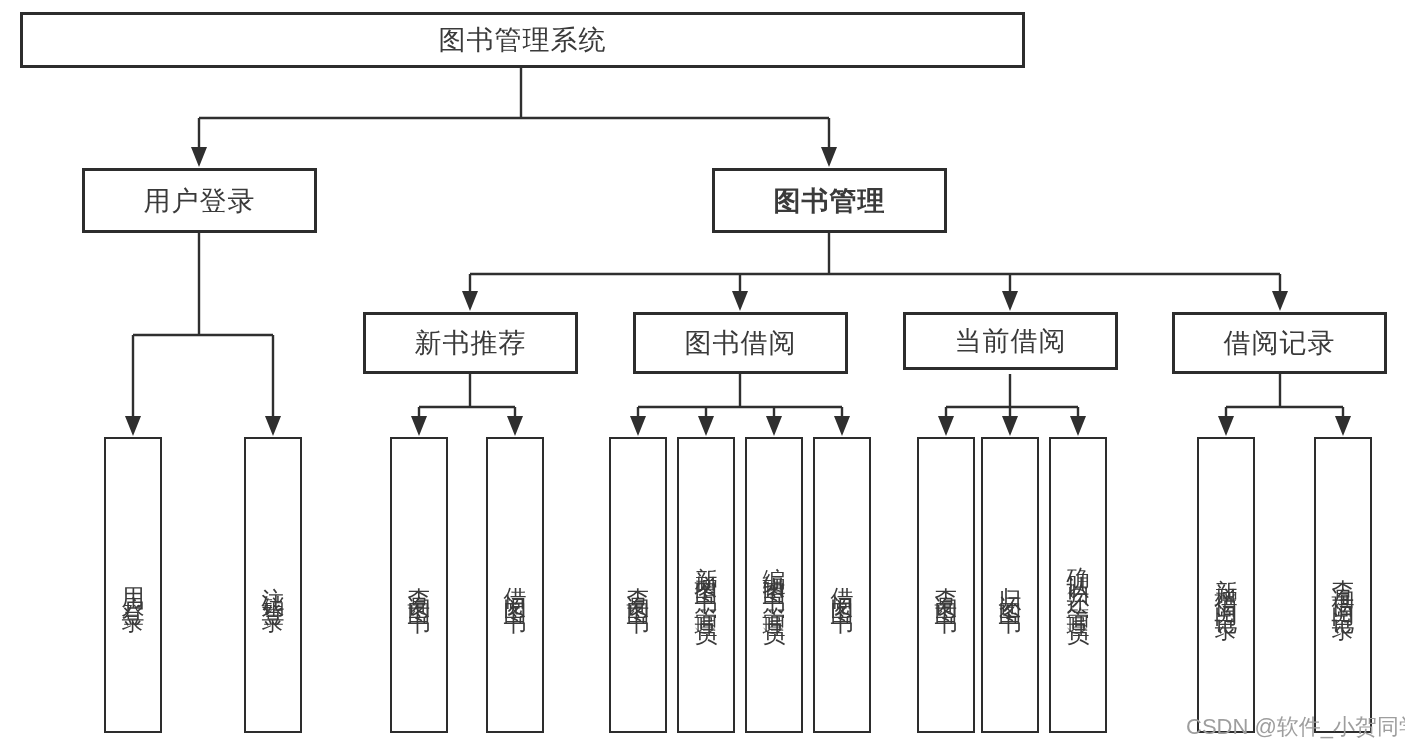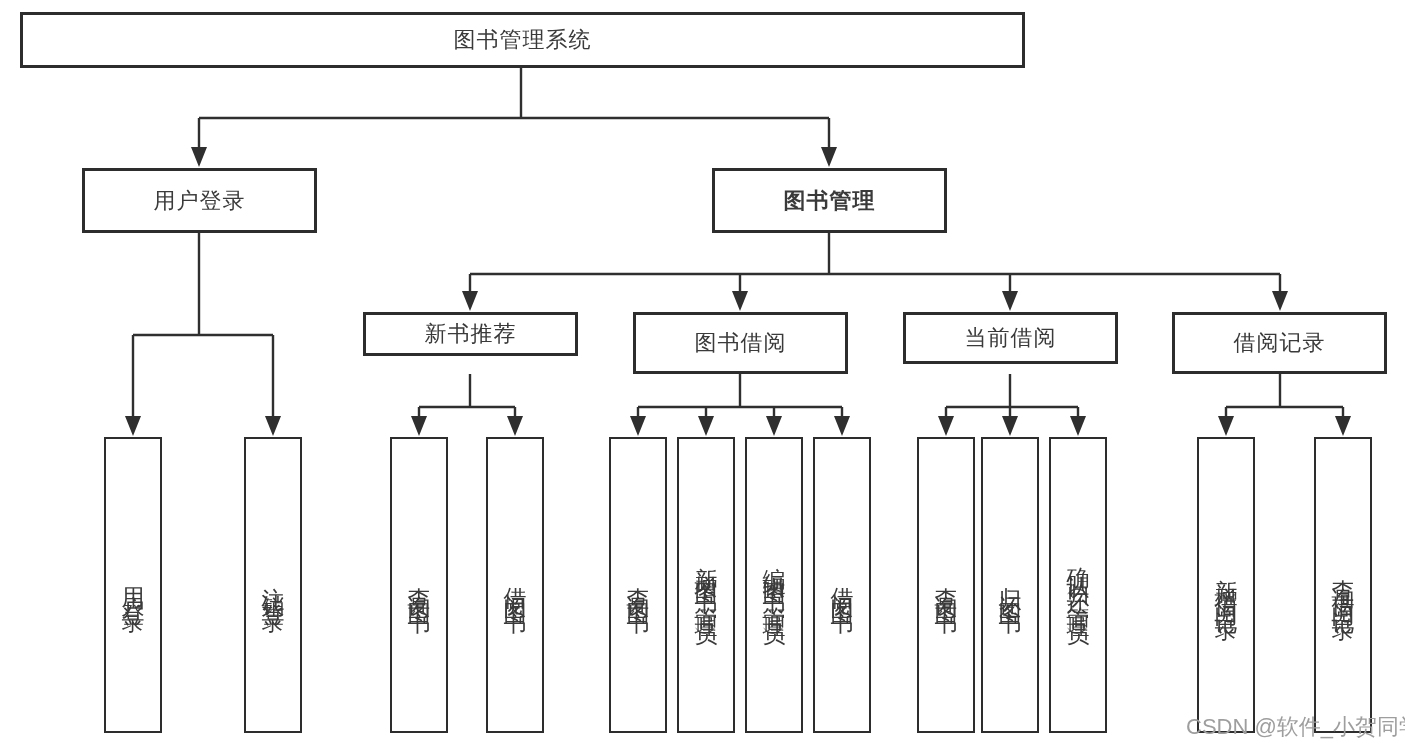--- a/index.html
+++ b/index.html
@@ -19,21 +19,21 @@
   }
   .box {
     position: absolute;
     box-sizing: border-box;
     background: #ffffff;
     border: 3px solid #2d2d2d;
     display: flex;
     align-items: center;
     justify-content: center;
     color: #3a3a3a;
-    font-size: 22px;
+    font-size: 27px;
     letter-spacing: 1px;
     z-index: 2;
     white-space: nowrap;
   }
   .leaf {
     position: absolute;
     box-sizing: border-box;
     background: #ffffff;
     border: 2.5px solid #2d2d2d;
     width: 58px;
@@ -111,27 +111,27 @@
     <span>图书管理系统</span>
   </div>
 
   <div class="box" style="left:82px; top:168px; width:235px; height:65px;">
     <span>用户登录</span>
   </div>
   <div class="box" style="left:712px; top:168px; width:235px; height:65px;font-weight:bold;">
     <span>图书管理</span>
   </div>
 
-  <div class="box" style="left:363px; top:312px; width:215px; height:44px;">
+  <div class="box" style="left:363px; top:312px; width:215px; height:62px;">
     <span>新书推荐</span>
   </div>
   <div class="box" style="left:633px; top:312px; width:215px; height:62px;align-items:center;">
     <span>图书借阅</span>
   </div>
-  <div class="box" style="left:903px; top:312px; width:215px; height:52px;">
+  <div class="box" style="left:903px; top:312px; width:215px; height:58px;">
     <span>当前借阅</span>
   </div>
   <div class="box" style="left:1172px; top:312px; width:215px; height:62px;">
     <span>借阅记录</span>
   </div>
 
   <div class="leaf" style="left:104px;">
     <span>用户登录</span>
   </div>
   <div class="leaf" style="left:244px;">

